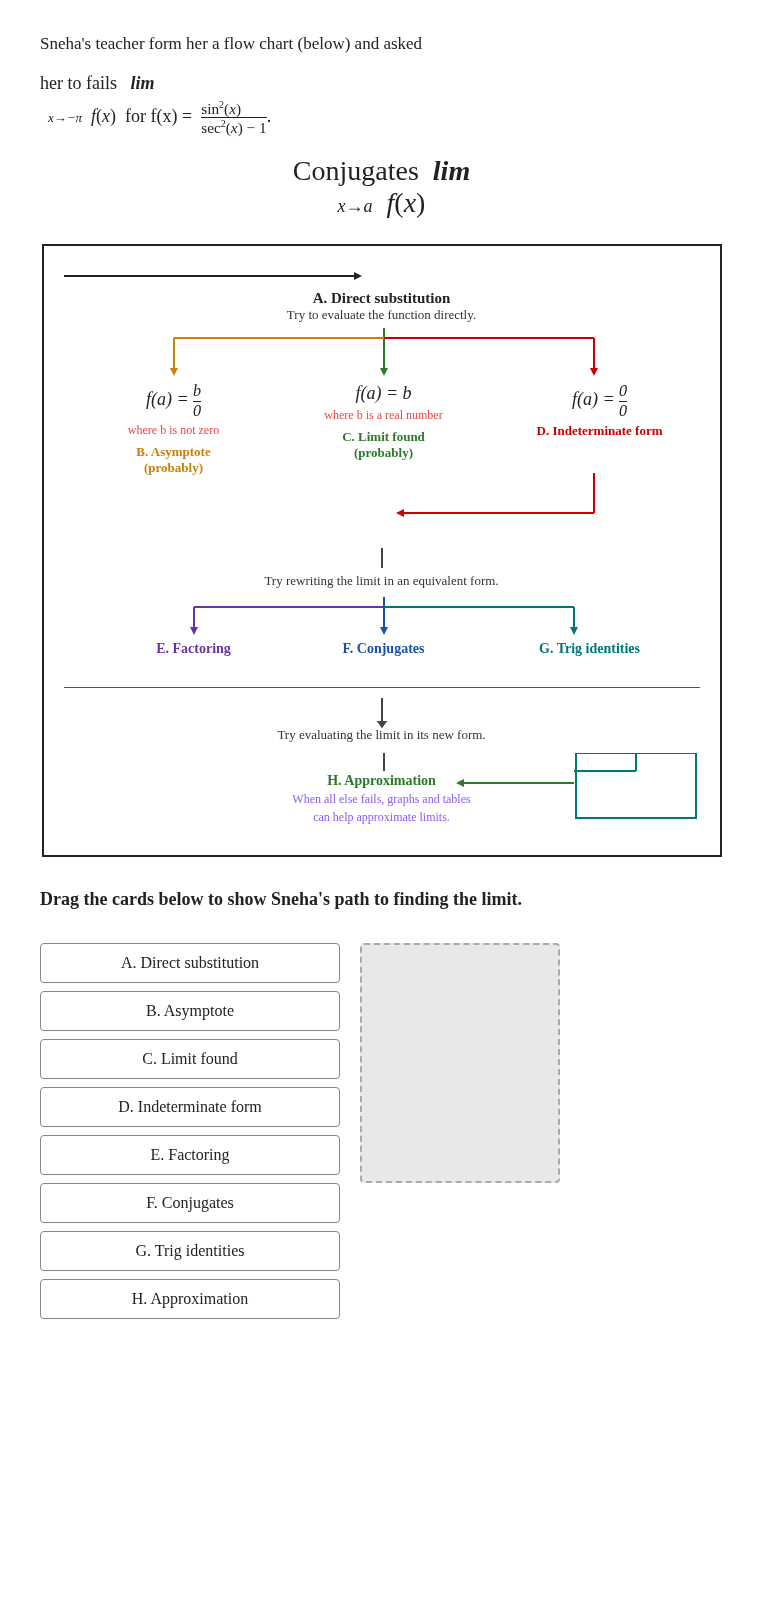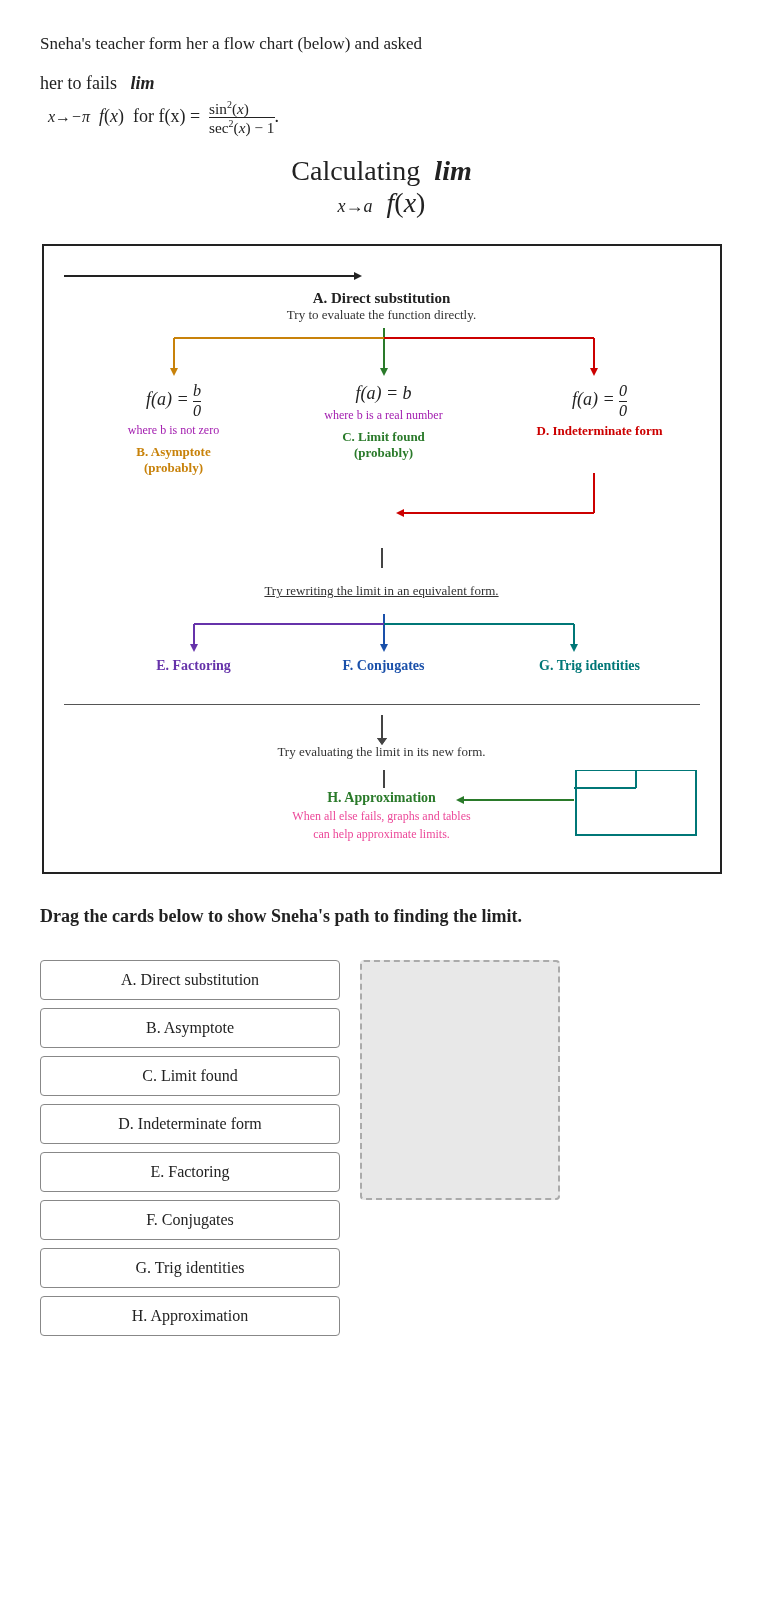--- a/index.html
+++ b/index.html
@@ -74,41 +74,40 @@
       font-size: 22px;
     }
 
     .branch-formula {
       font-style: italic;
       font-size: 18px;
       margin-bottom: 4px;
     }
     .branch-sub {
       font-size: 12px;
-      color: #a21caf;
+      color: #ef4444;
       margin-bottom: 6px;
     }
     .branch-label {
       font-weight: bold;
       font-size: 13px;
     }
     .label-orange { color: #c8820a; }
     .label-green { color: #2a7a2a; }
     .label-red { color: #cc0000; }
     .label-purple { color: #6633aa; }
     .label-teal { color: #007777; }
 
     .rewrite-row {
       display: flex;
       align-items: center;
       justify-content: center;
-      margin: 15px 0;
+      margin: 5px 0;
       font-size: 13px;
       color: #333;
-      text-decoration: underline;
     }
 
     .separator-line {
       border: none;
       border-top: 1px solid #555;
       margin: 10px 0;
       width: 100%;
     }
 
     .evaluate-text {
@@ -122,21 +121,21 @@
       text-align: center;
       margin-top: 8px;
     }
     .approx-label {
       font-weight: bold;
       color: #2a7a2a;
       font-size: 14px;
     }
     .approx-sub {
       font-size: 12px;
-      color: #ec4899;
+      color: #8b5cf6;
       margin-top: 3px;
     }
 
     
     .drag-section {
       margin-top: 30px;
     }
 
     .drag-instruction {
       font-weight: bold;
@@ -215,32 +214,32 @@
 </head>
 <body>
 
 <p class="intro-text">Sneha's teacher form her a flow chart (below) and asked</p>
 
 <div class="math-display">
   <span>her to fails</span>
   &nbsp;
   <span style="font-style:italic;">
     <strong>lim</strong><br>
-    <span style="font-size:16px; padding-left:8px;">x→−π</span>
+    <span style="font-size:13px; padding-left:8px;">x→−π</span>
   </span>
   &nbsp;<span style="font-style:italic;">f</span>(<span style="font-style:italic;">x</span>)
   &nbsp;<span>for f(x) =</span>&nbsp;
   <span class="frac">
     <span class="num">sin<sup>2</sup>(<span style="font-style:italic;">x</span>)</span>
     <span class="den">sec<sup>2</sup>(<span style="font-style:italic;">x</span>) − 1</span>
   </span>.
 </div>
 
 <div class="limit-title">
-  <span>Calculating</span>
+  <span>Conjugates</span>
   &nbsp;<span style="font-style:italic;"><strong>lim</strong><br><span style="font-size:18px;">x→a</span></span>
   &nbsp;<span style="font-style:italic;">f</span>(<span style="font-style:italic;">x</span>)
 </div>
 
 <div class="flowchart">
 
   <svg width="640" height="20" style="display:block;margin-bottom:4px;">
     <line x1="0" y1="10" x2="290" y2="10" stroke="#222" stroke-width="2"></line>
     <polygon points="290,6 298,10 290,14" fill="#222"></polygon>
   </svg>

